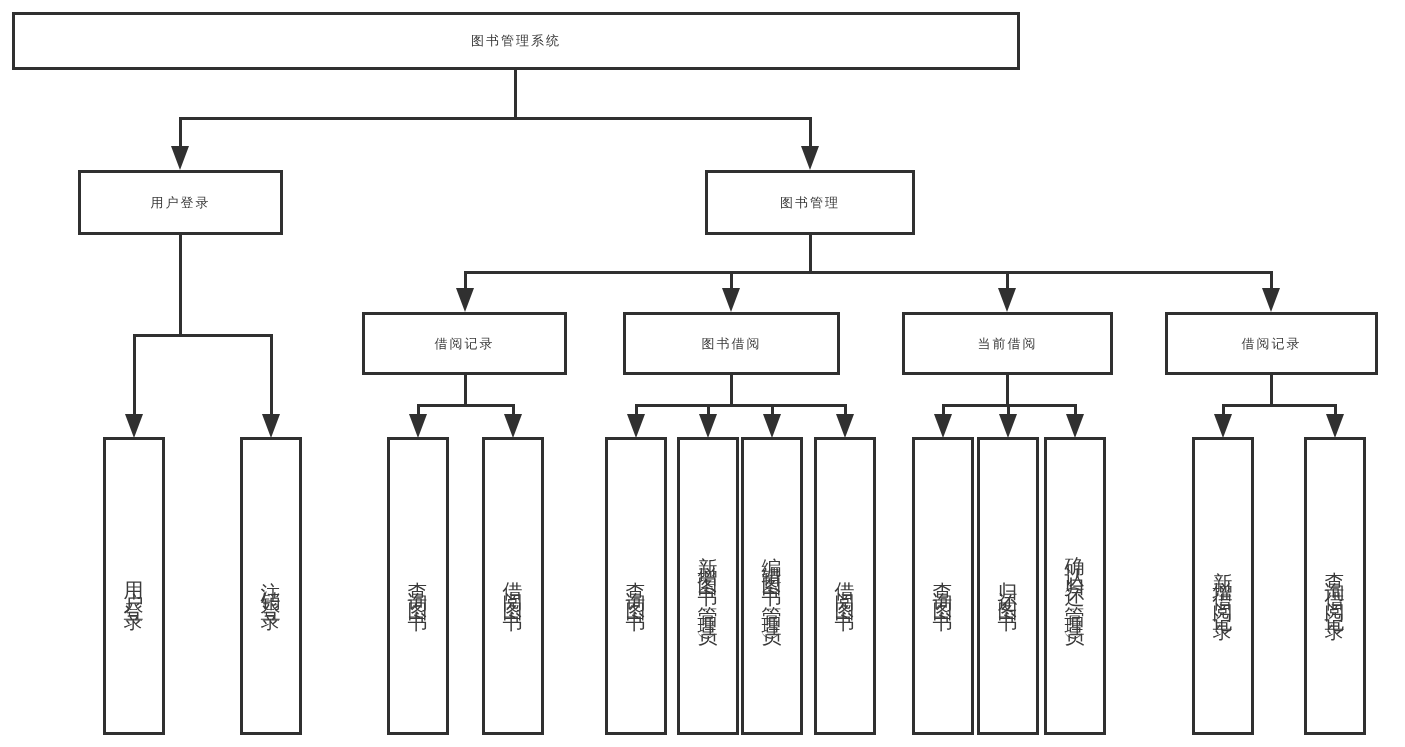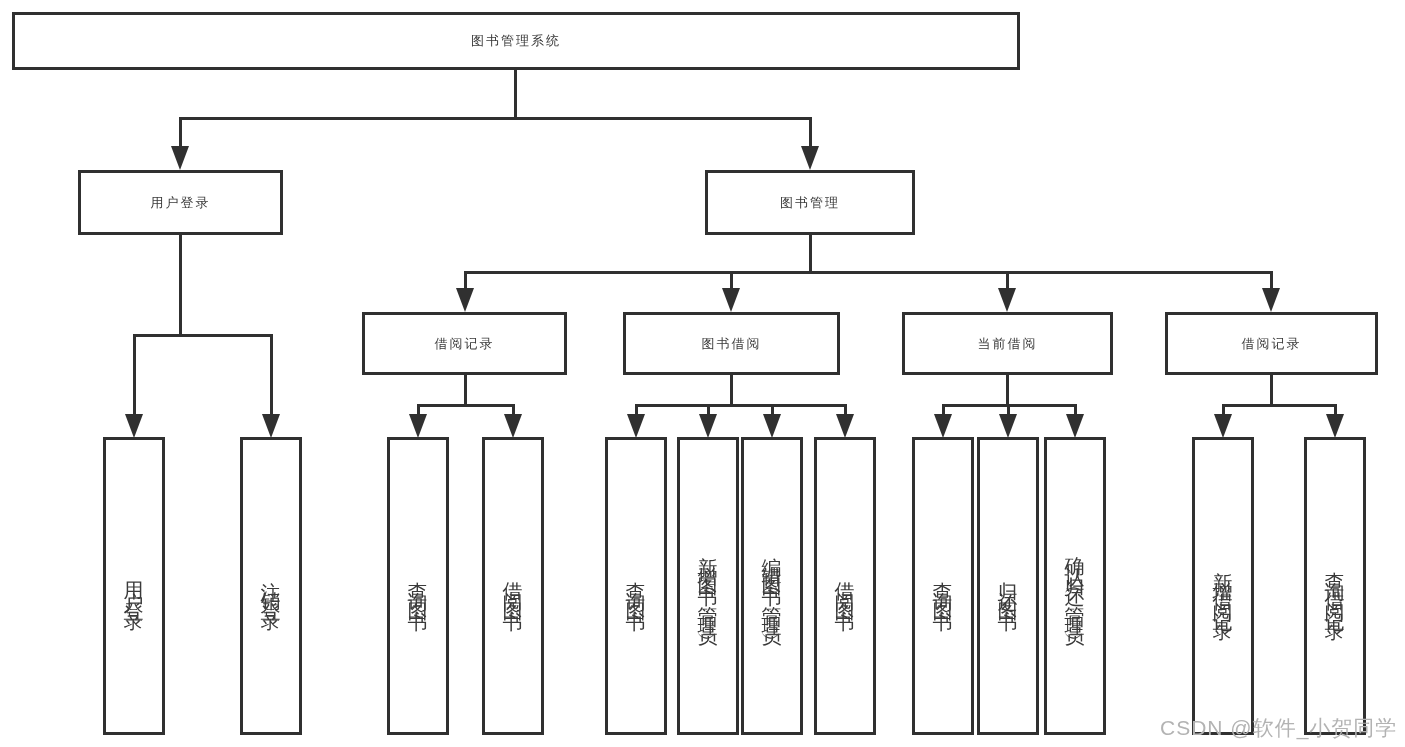--- a/index.html
+++ b/index.html
@@ -225,15 +225,14 @@
   <div class="line" style="left:1074px; top:404px; width:3px;   height:12px;"></div>
   <div class="arrow" style="left:1066px; top:414px;"></div>
 
   <div class="line" style="left:1270px; top:374px; width:3px;   height:33px;"></div>
   <div class="line" style="left:1222px; top:404px; width:115px; height:3px;"></div>
   <div class="line" style="left:1222px; top:404px; width:3px;   height:12px;"></div>
   <div class="arrow" style="left:1214px; top:414px;"></div>
   <div class="line" style="left:1334px; top:404px; width:3px;   height:12px;"></div>
   <div class="arrow" style="left:1326px; top:414px;"></div>
 
-  <div class="watermark">CSDN @软件_小贺同学</div>
 
 </div>
 
 </body></html>

